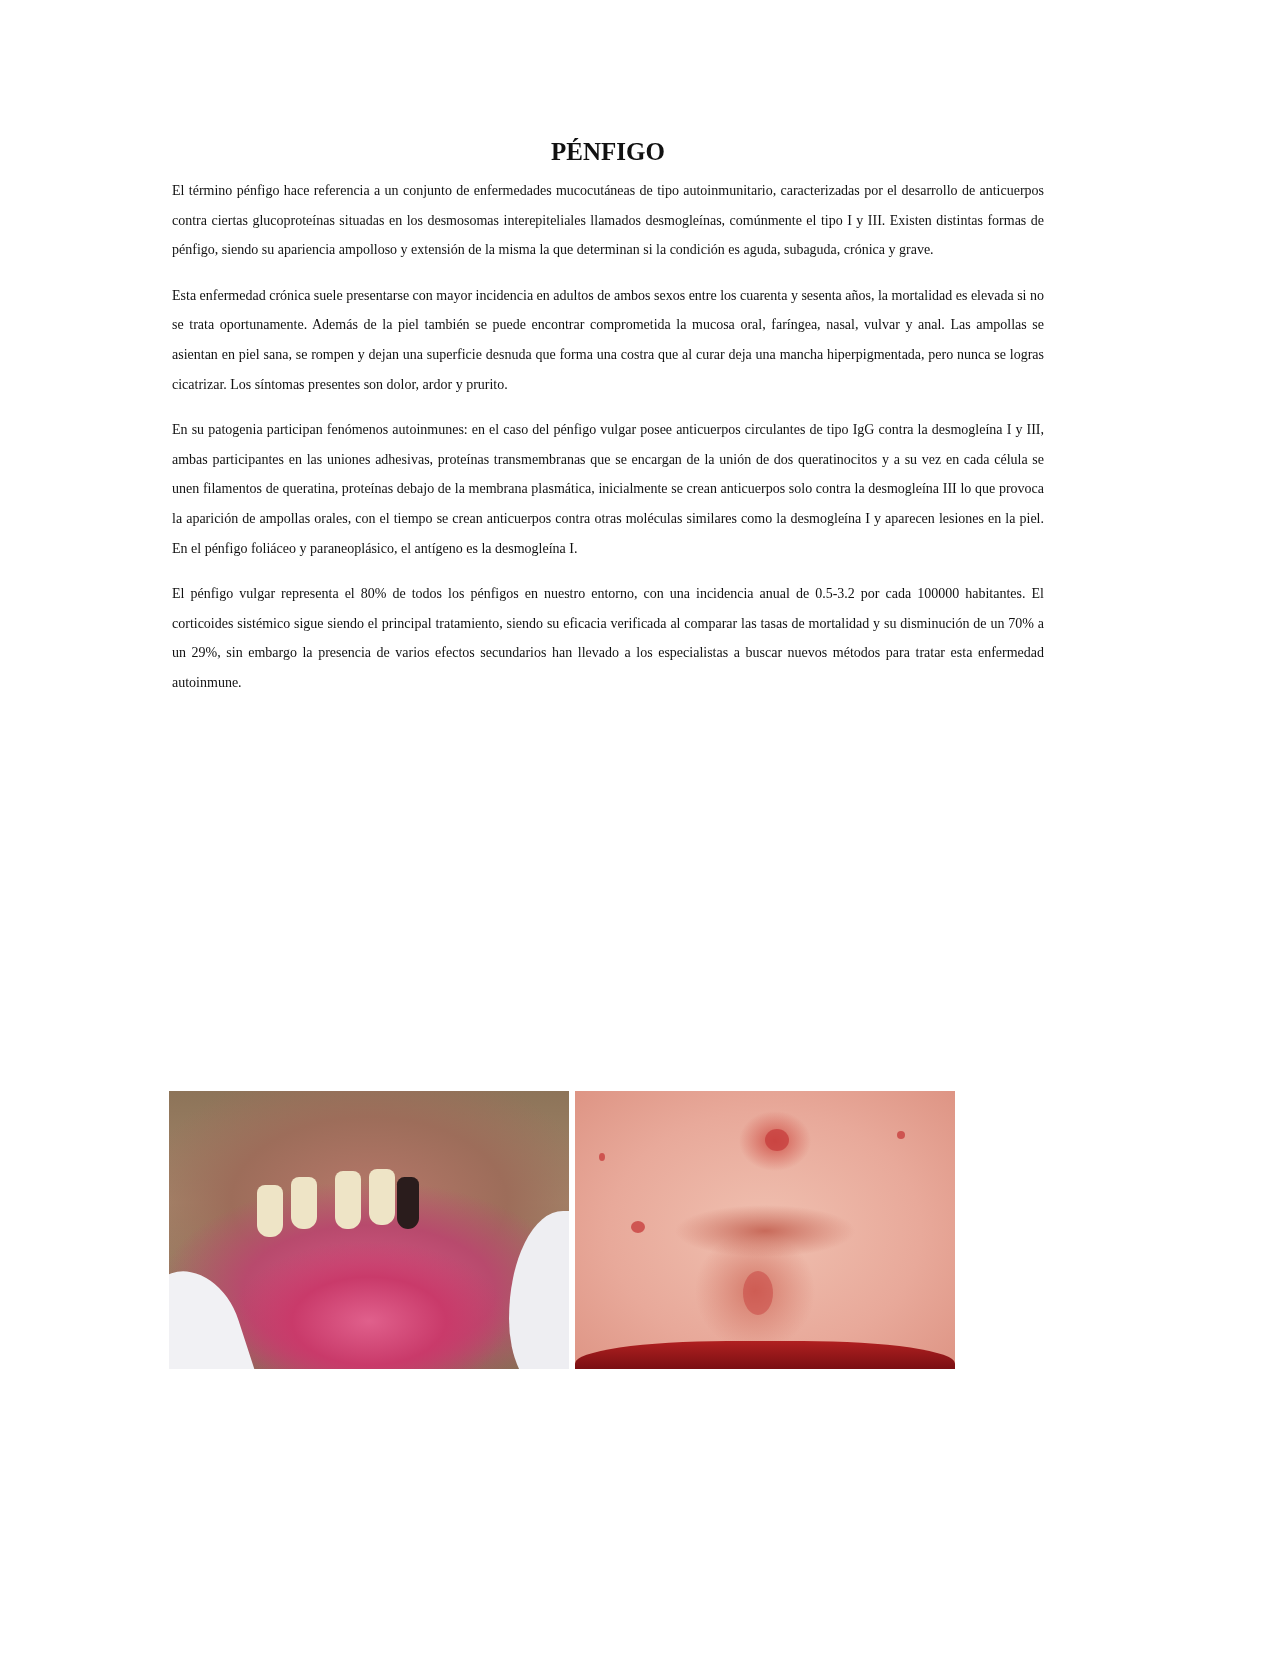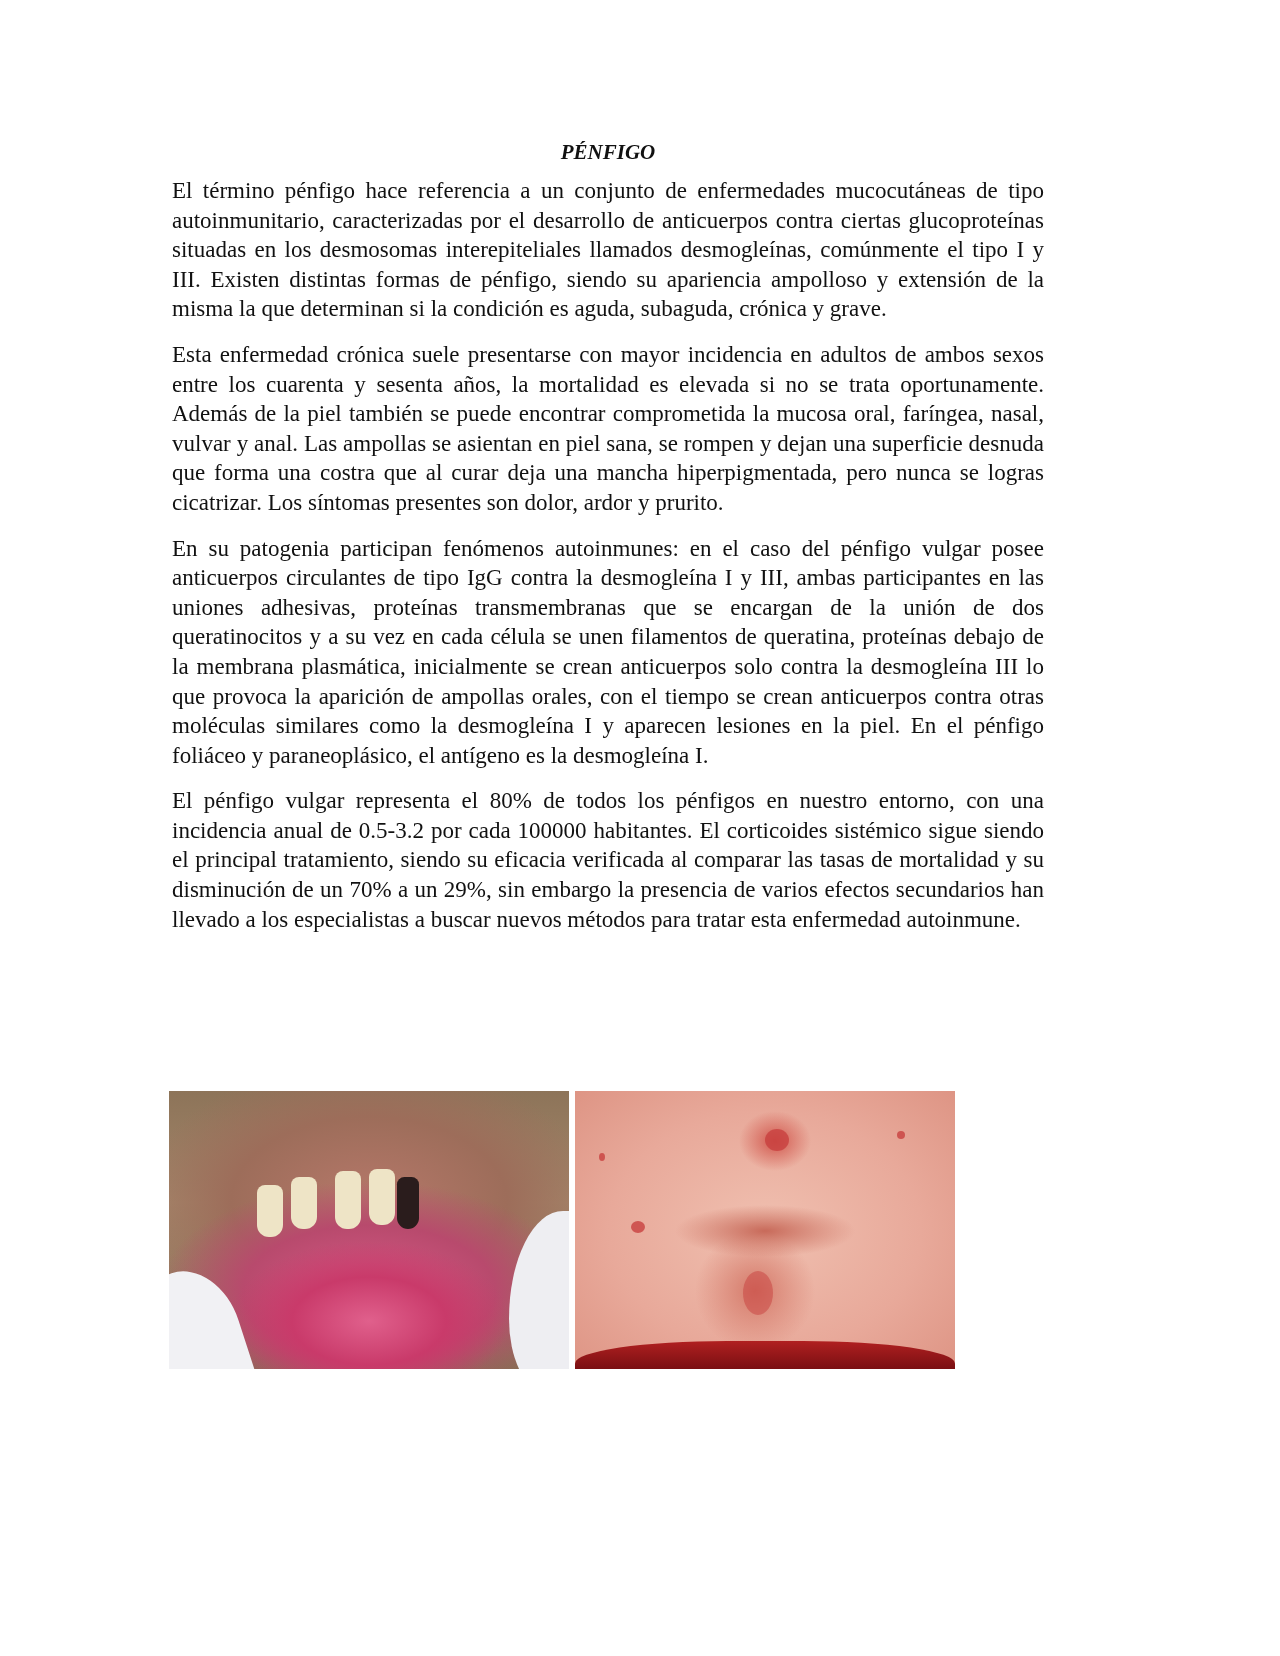--- a/index.html
+++ b/index.html
@@ -1,20 +1,20 @@
 <!DOCTYPE html>
 <html><head>
 <meta charset="utf-8">
 <style>
   html, body { margin:0; padding:0; background:#ffffff; }
   body { width:1280px; height:1656px; position:relative; overflow:hidden;
          font-family:"Liberation Serif", "DejaVu Serif", serif; color:#111; }
   .page { position:absolute; left:172px; top:138px; width:872px; }
-  .title { text-align:center; font-weight:bold; font-size:21px; margin:0 0 10px 0; line-height:28px;font-style:italic; }
-  p.para { margin:4px 0 16px 0; font-size:23px; line-height:29.6px; text-align:justify; }
+  .title { text-align:center; font-weight:bold; font-size:25px; margin:0 0 10px 0; line-height:28px; }
+  p.para { margin:4px 0 16px 0; font-size:14px; line-height:29.6px; text-align:justify; }
   .figures { position:absolute; left:169px; top:1091px; width:790px; height:278px; }
   .fig { position:absolute; top:0; height:278px; overflow:hidden; }
   .fig1 { left:0; width:400px;
     background:
       radial-gradient(ellipse 140px 80px at 200px 230px, #e0608c 0%, #c93a6a 55%, rgba(201,58,106,0) 100%),
       radial-gradient(ellipse 210px 110px at 200px 200px, #d65a86 0%, #b84a6d 60%, rgba(180,70,100,0) 100%),
       radial-gradient(ellipse 230px 140px at 200px 110px, #b6786a 0%, #9d6d5a 60%, rgba(0,0,0,0) 100%),
       linear-gradient(180deg, #8d7459 0%, #a4866a 40%, #8a6c55 100%); }
   .fig1 .glove-l { position:absolute; left:-20px; bottom:-20px; width:90px; height:120px; background:#f1f1f4; border-radius:50% 60% 0 0; transform:rotate(-18deg); }
   .fig1 .glove-r { position:absolute; right:-30px; top:120px; width:90px; height:180px; background:#eeeef2; border-radius:60% 0 0 40%; }

